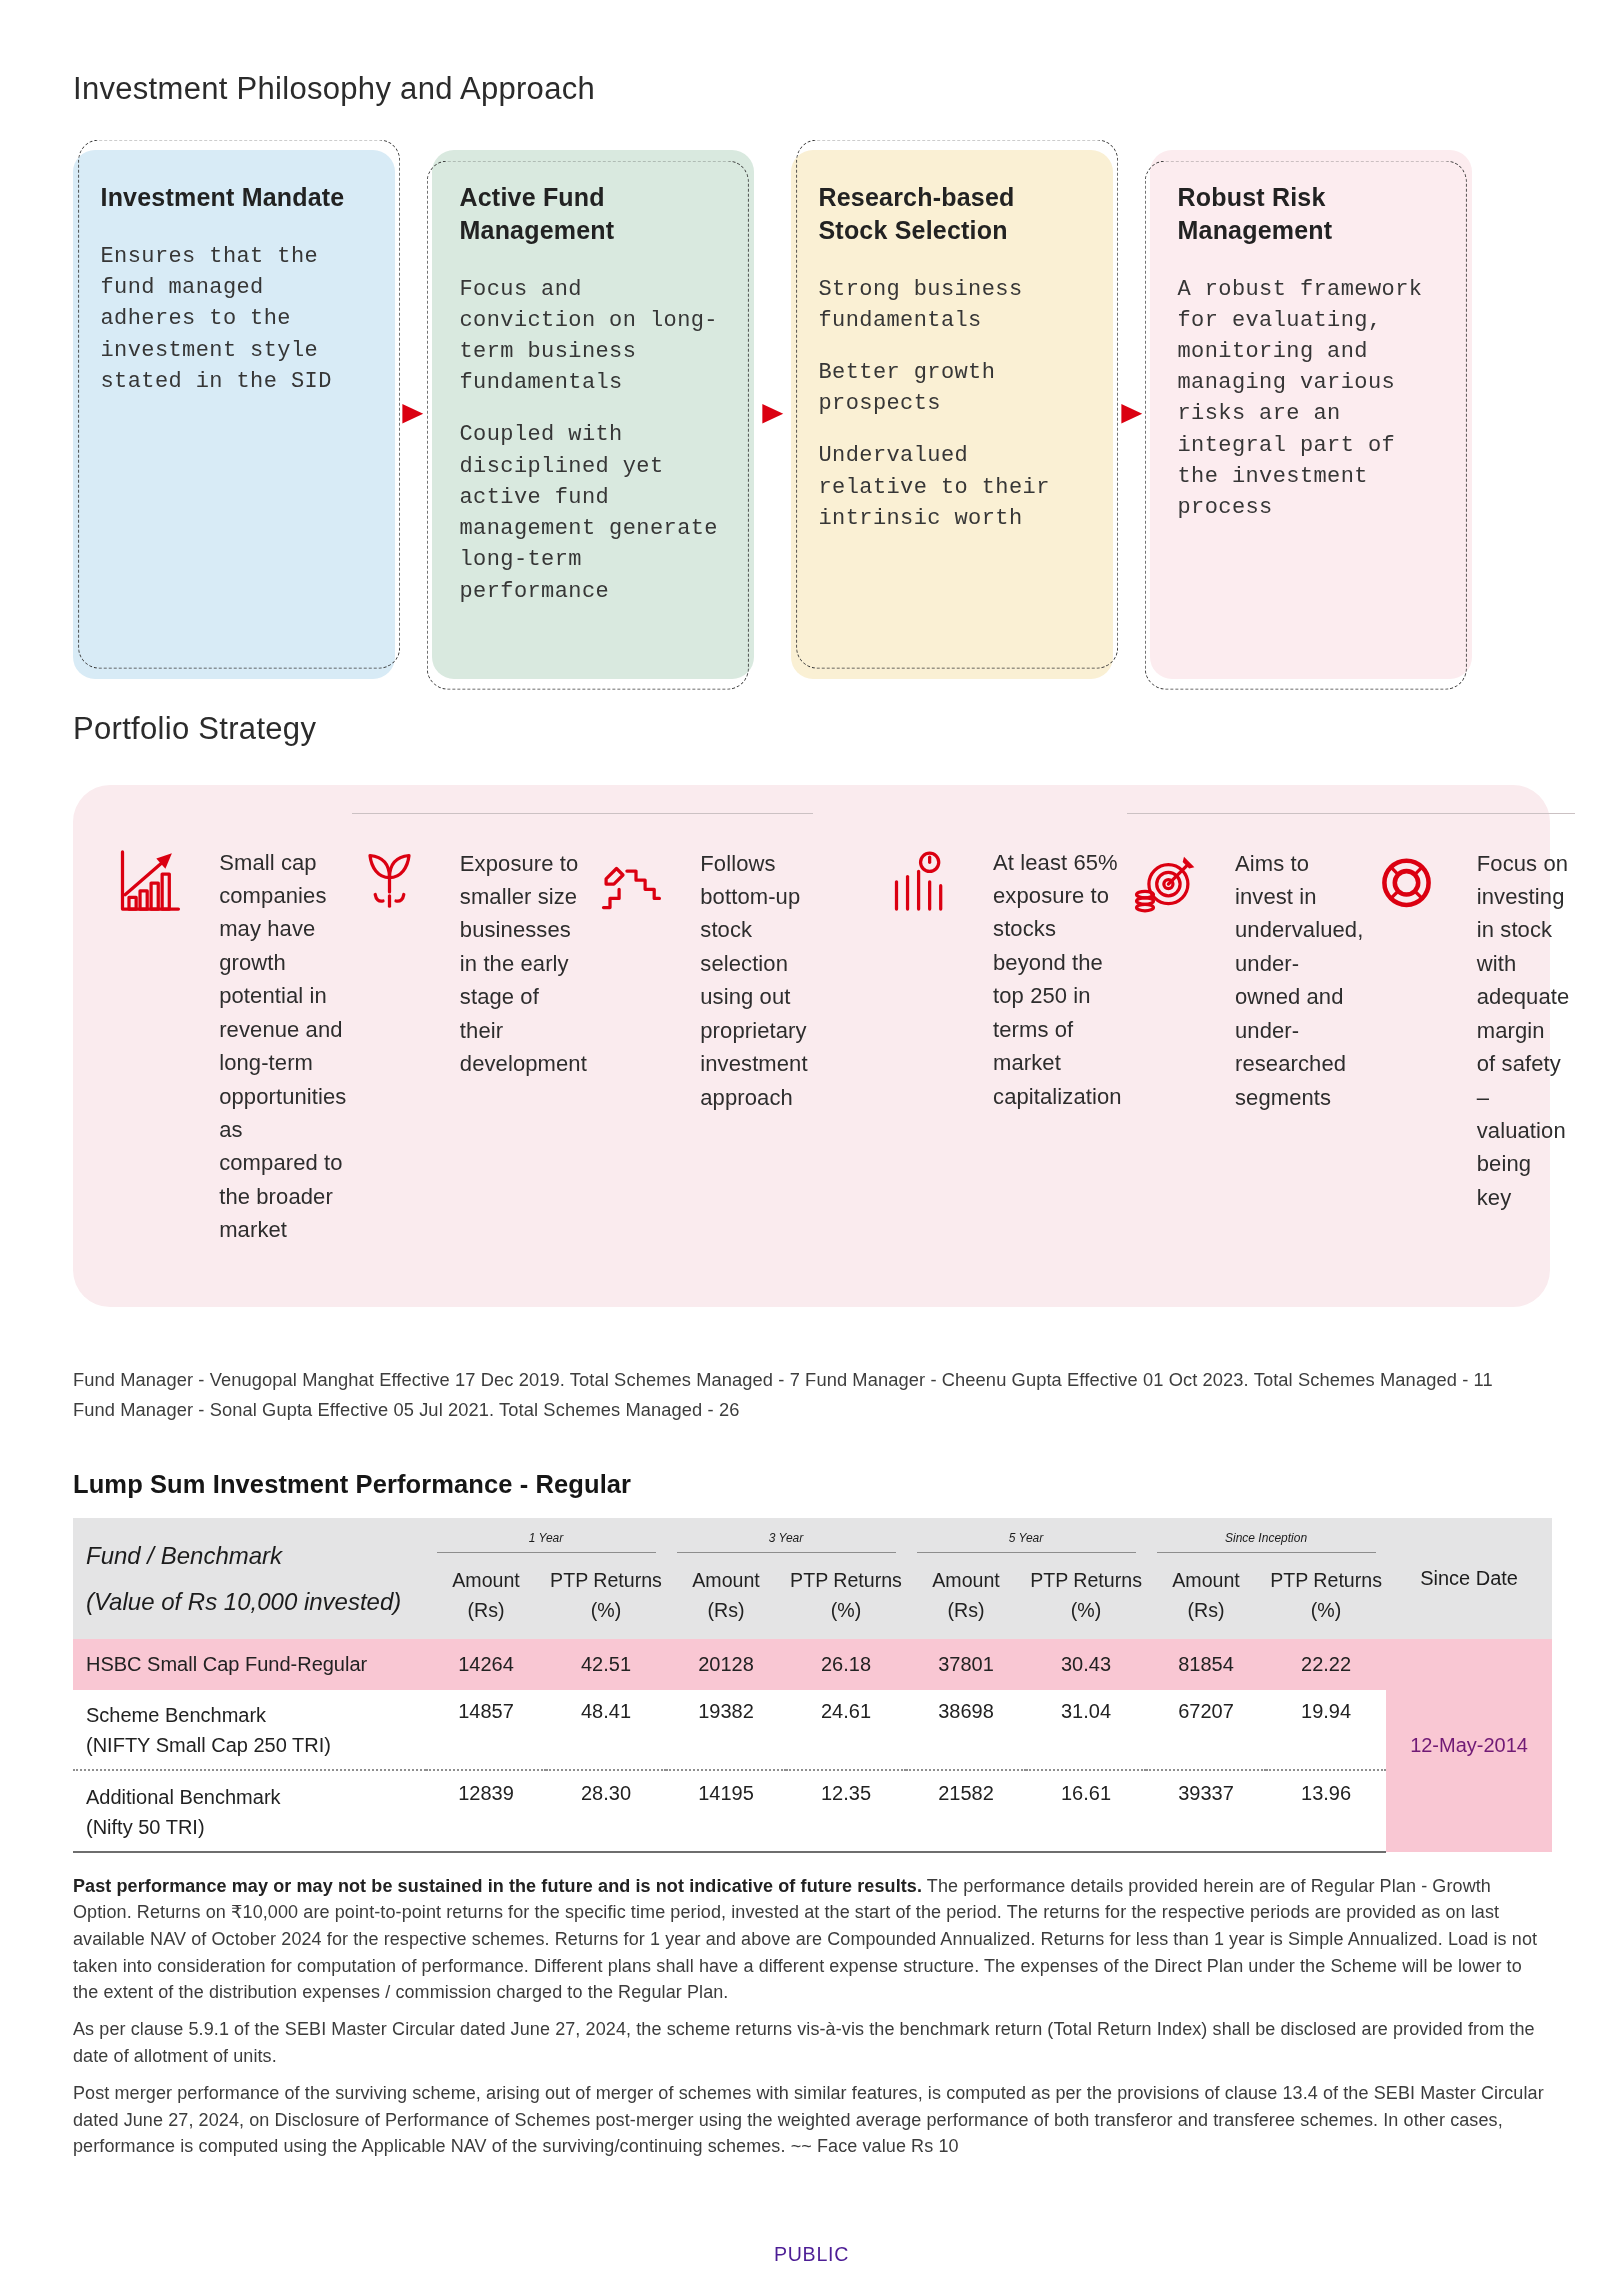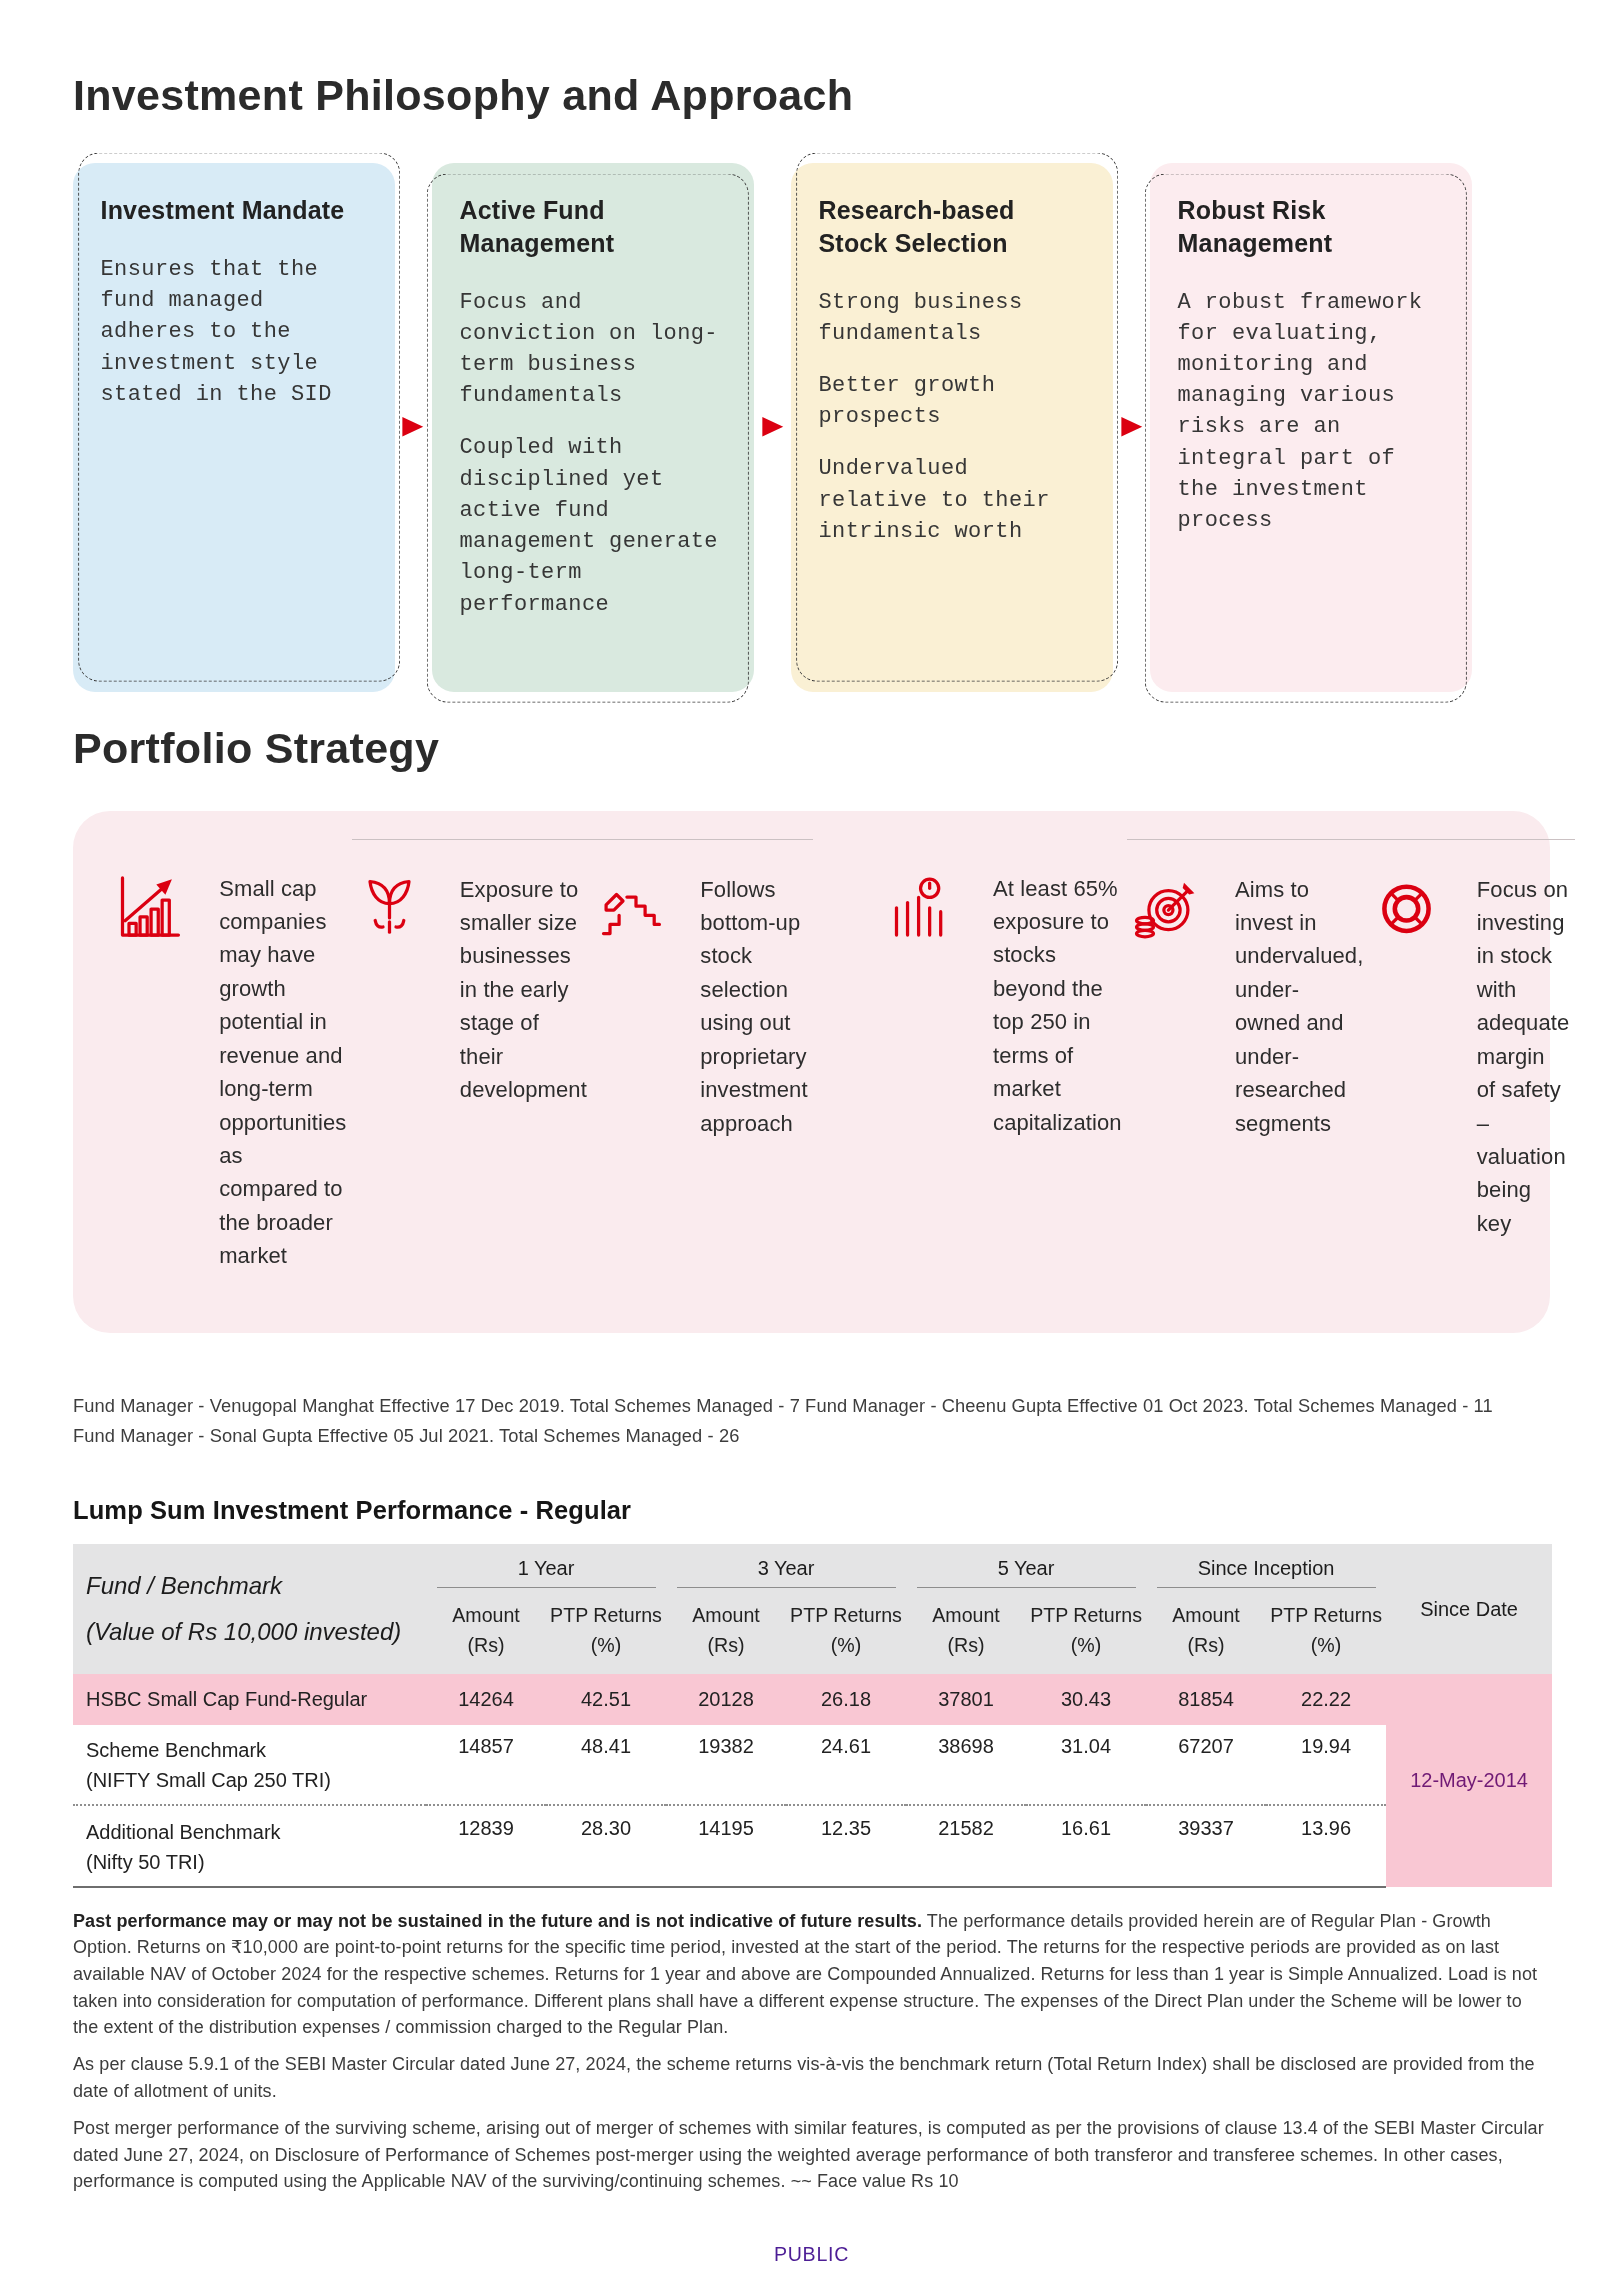--- a/index.html
+++ b/index.html
@@ -1,21 +1,21 @@
 <!DOCTYPE html>
 <html style="font-size:10.5px"><head>
 <meta charset="utf-8">
 <style>
   * { margin:0; padding:0; box-sizing:border-box; }
   html,body { background:#ffffff; }
   body { font-family:"Liberation Sans","DejaVu Sans",sans-serif; color:#2d2d2d; }
   .page { position:relative; width:1623px; height:2295px; background:#fff; padding:0 73px; overflow:hidden; }
 
   
-  .h-light { font-size:43px; font-weight:700; letter-spacing:0.3px; color:#2b2b2b; }
+  .h-light { font-size:31px; font-weight:400; letter-spacing:0.3px; color:#2b2b2b; }
   #phil-title { padding-top:71px; }
   #strategy-title { margin-top:77px; }
 
   
   .phil-row { position:relative; margin-top:43px; display:flex; gap:37px; height:484px; }
   .phil-box { position:relative; width:322px; height:529px; border-radius:22px; padding:31px 27.5px; }
   .phil-box::before { content:""; position:absolute; inset:0; border:1.3px dashed #3a3a3a; border-radius:21px; pointer-events:none; }
   .phil-box.dash-up::before   { transform:translate(5.2px,-10.5px); }
   .phil-box.dash-down::before { transform:translate(-5.2px,10.5px); }
   .pbox-0 { background:#d8ebf6; }
@@ -36,21 +36,21 @@
 
   
   .fm-note { margin-top:58px; font-size:18.3px; line-height:1.6; color:#3d3d3d; letter-spacing:0.1px; }
 
   
   .table-title { margin-top:46px; font-size:25.5px; font-weight:700; color:#161616; letter-spacing:0.1px; }
   table.perf { margin-top:19.6px; width:1477px; border-collapse:collapse; table-layout:fixed; }
   table.perf th, table.perf td { font-weight:400; }
   thead th { background:#e4e4e5; }
   th.fund-h { text-align:left; padding:11.8px 6.5px 11.8px 13px; font-size:24px; font-weight:700; color:#1c1c1c; line-height:1.9; vertical-align:middle;font-style:italic; }
-  th.group { position:relative; font-size:20px; font-weight:700; color:#1c1c1c; padding:13px 0 11.8px 0; vertical-align:bottom; }
+  th.group { position:relative; font-size:12px; font-weight:700; color:#1c1c1c; padding:13px 0 11.8px 0; vertical-align:bottom;font-style:italic; }
   th.group::after { content:""; position:absolute; left:10.5px; right:10.5px; bottom:3.9px; height:1.3px; background:#8d8d8d; }
   th.sub { font-size:19.6px; color:#222; padding:7.9px 1.3px 13px 1.3px; line-height:1.55; vertical-align:top; }
   th.since-h { font-size:20px; font-weight:700; color:#1c1c1c; vertical-align:middle; }
   td.val { text-align:center; font-size:20px; color:#222; }
   td.fund-c { text-align:left; padding-left:13px; font-size:20px; color:#222; line-height:1.5; }
   tr.hl td { background:#f9c7d3; }
   tr.row-main td { padding-top:10.5px; padding-bottom:10.5px; vertical-align:middle; }
   tr.row-multi td { padding-top:10.5px; padding-bottom:9.2px; vertical-align:top; }
   tr.dotted-top td { border-top:2px dotted #8f8f8f; }
   td.since-cell { text-align:center; font-size:20px; color:#701a75; vertical-align:middle; background:#fff; }

